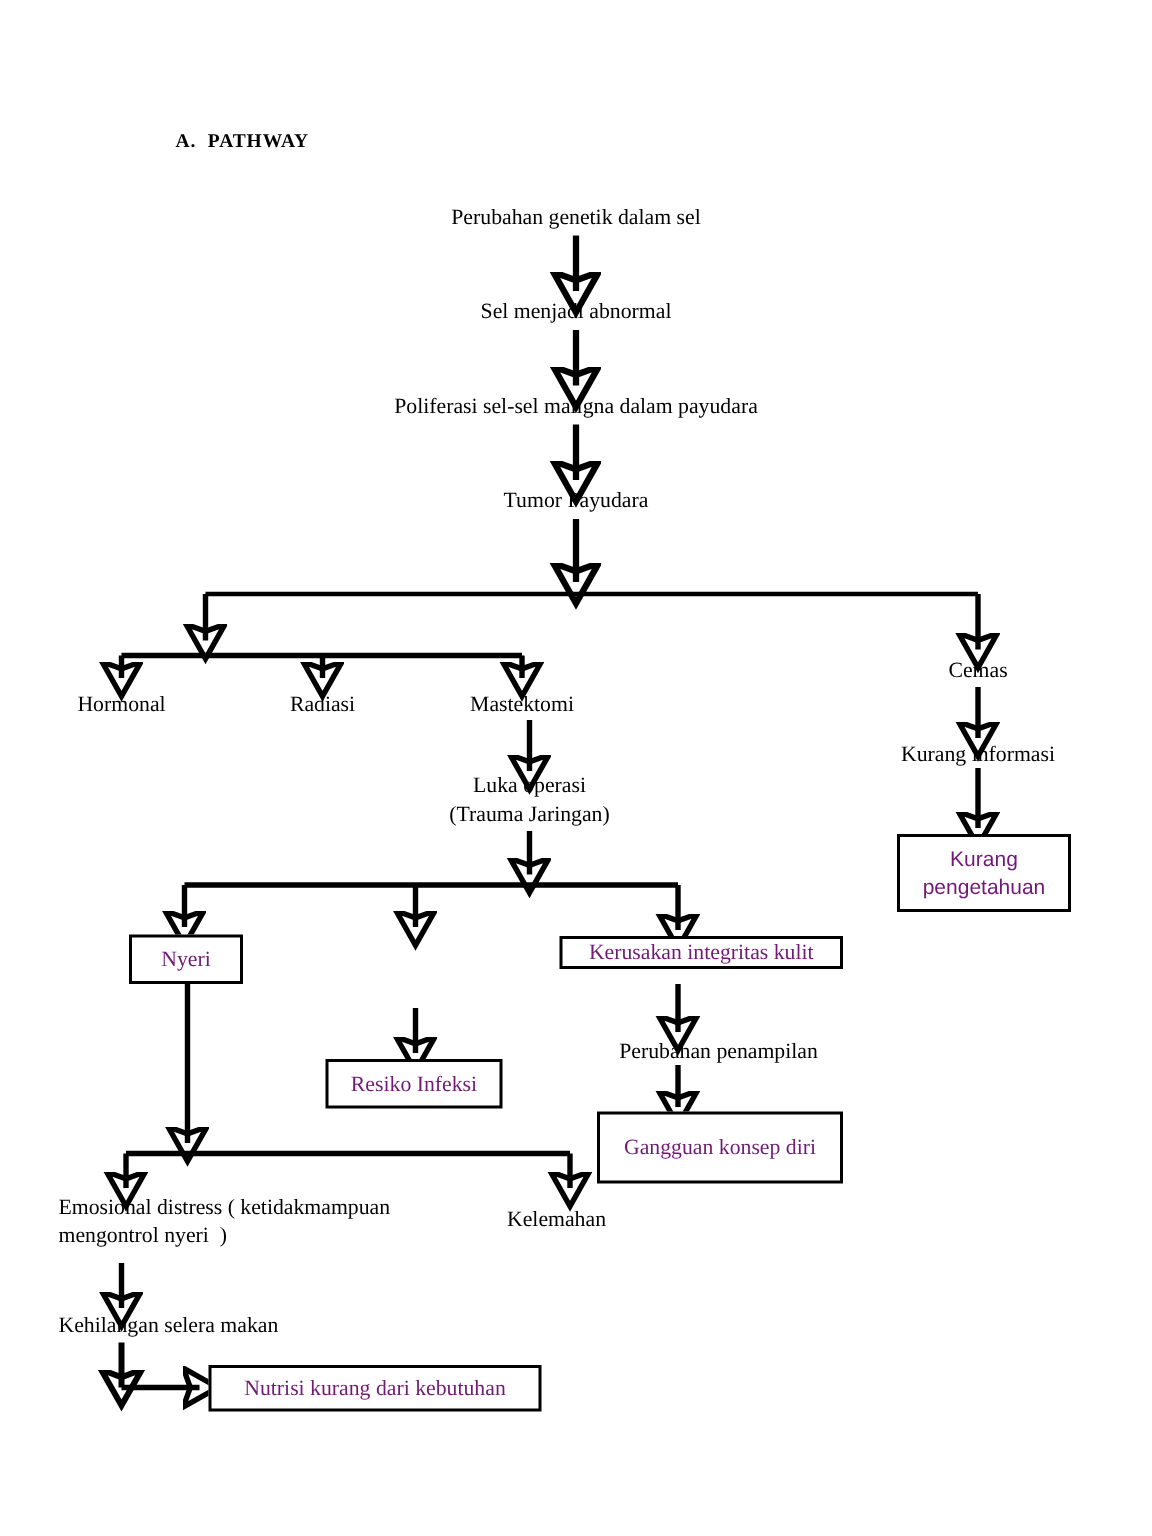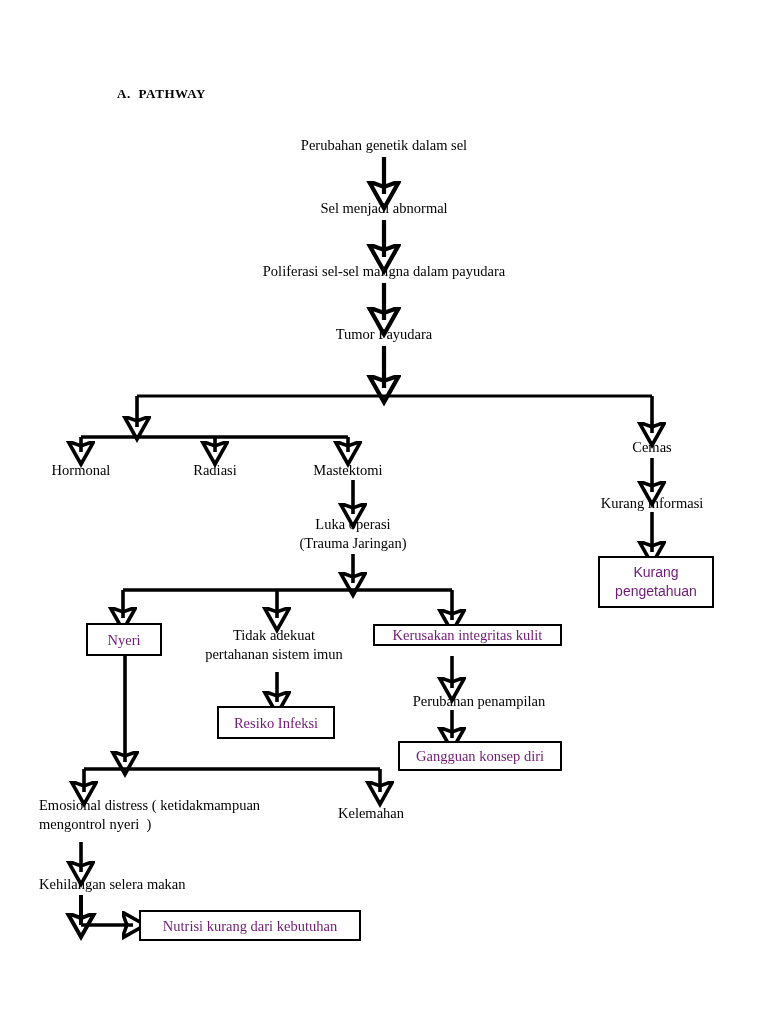--- a/index.html
+++ b/index.html
@@ -155,38 +155,36 @@
 
   <div class="node center" style="left:348px; top:461px;">Mastektomi</div>
 
   <div class="node center" style="left:652px; top:438px;">Cemas</div>
 
   <div class="node center" style="left:652px; top:494px;">Kurang informasi</div>
 
   <div class="node center" style="left:353px; top:515px;">Luka operasi
 (Trauma Jaringan)</div>
 
-  <div class="node center" style="left:274px; top:626px;">Tidak adekuat
-pertahanan sistem imun</div>
 
   <div class="node center" style="left:479px; top:692px;">Perubahan penampilan</div>
 
   <div class="node left" style="left:39px; top:796px;">Emosional distress ( ketidakmampuan
 mengontrol nyeri  )</div>
 
   <div class="node center" style="left:371px; top:804px;">Kelemahan</div>
 
   <div class="node left" style="left:39px; top:875px;font-family:Liberation Serif, serif;">Kehilangan selera makan</div>
 
   <div class="boxnode sans" style="left:598px; top:556px; width:116px; height:52px;">Kurang
 pengetahuan</div>
 
   <div class="boxnode" style="left:86px; top:623px; width:76px; height:33px;">Nyeri</div>
 
   <div class="boxnode" style="left:373px; top:624px; width:189px; height:22px;">Kerusakan integritas kulit</div>
 
   <div class="boxnode" style="left:217px; top:706px; width:118px; height:33px;">Resiko Infeksi</div>
 
-  <div class="boxnode" style="left:398px; top:741px; width:164px; height:30px;">Gangguan konsep diri</div>
+  <div class="boxnode" style="left:398px; top:741px; width:164px; height:48px;">Gangguan konsep diri</div>
 
   <div class="boxnode" style="left:139px; top:910px; width:222px; height:31px;">Nutrisi kurang dari kebutuhan</div>
 
 </div>
 
 </body></html>

